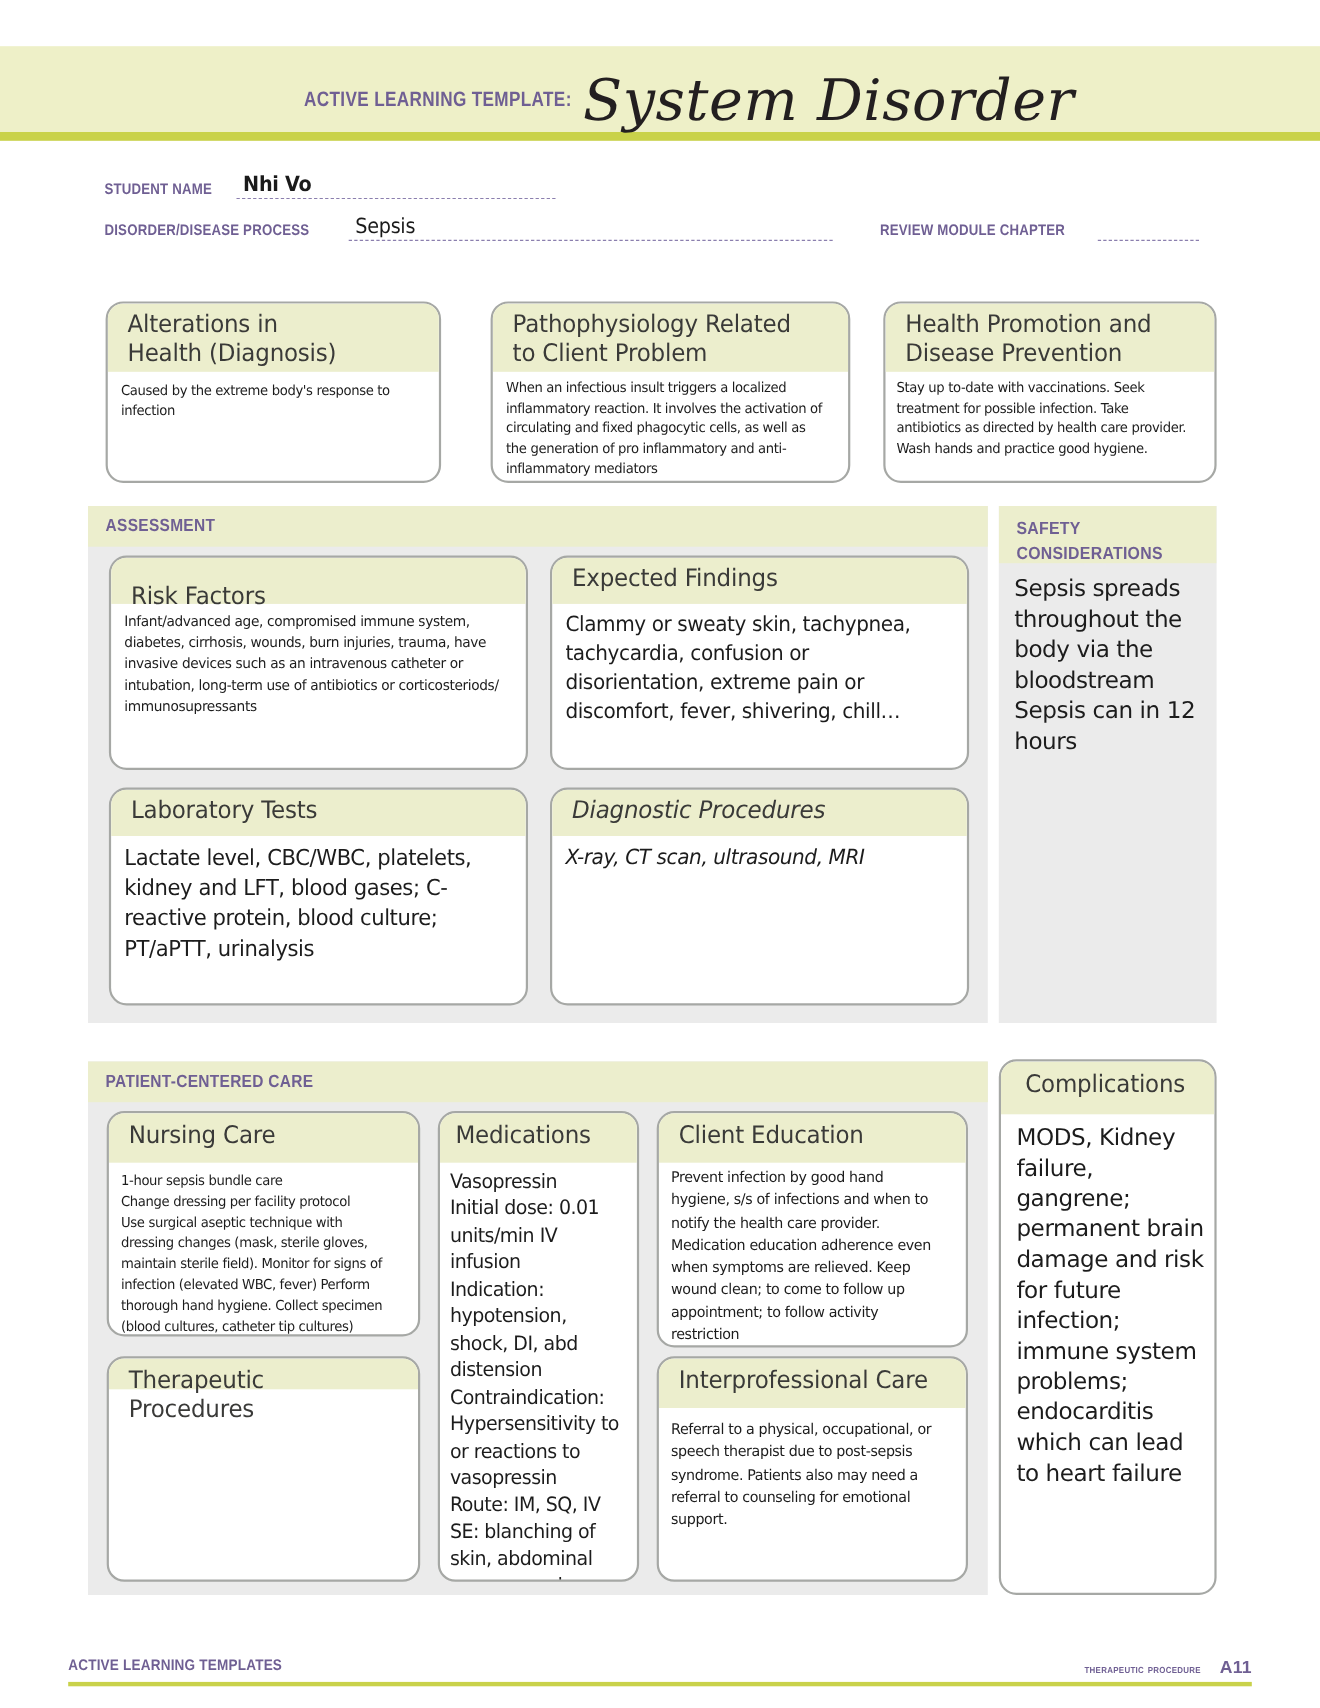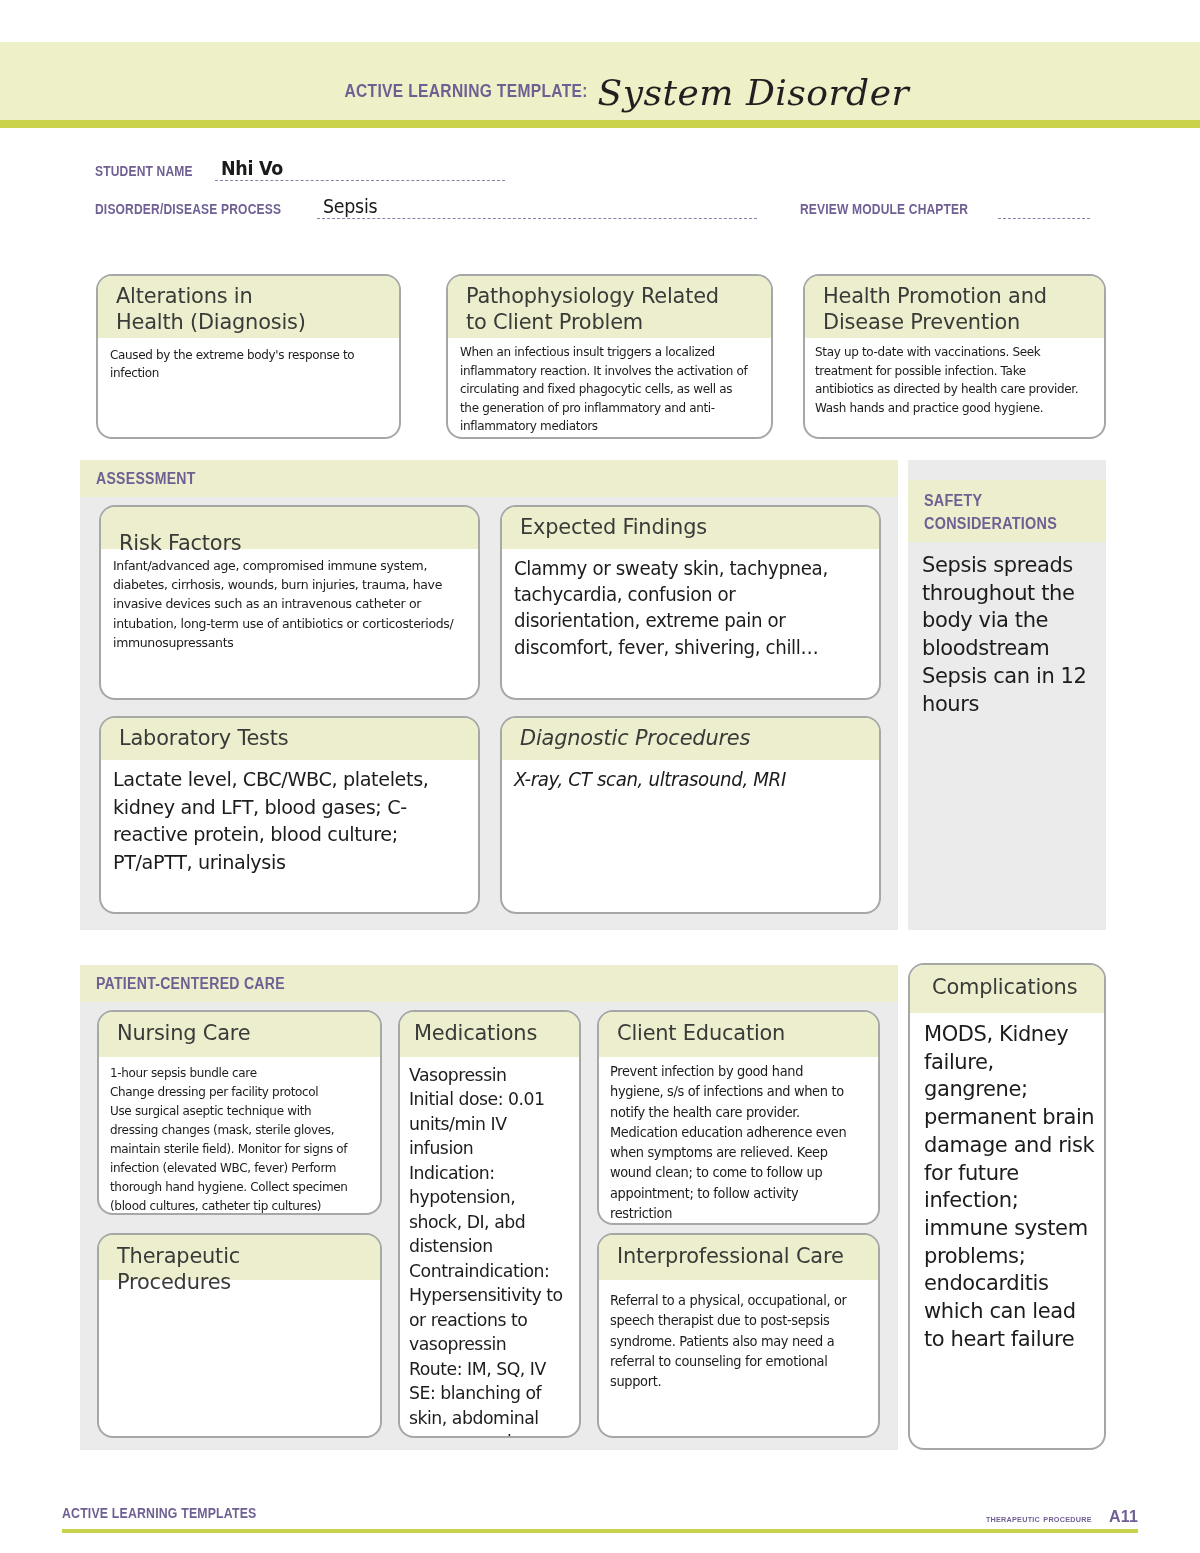--- a/index.html
+++ b/index.html
@@ -45,21 +45,21 @@
     color: #6f5f93;
     transform: scaleX(0.82);
     transform-origin: right center;
     white-space: nowrap;
     margin-right: 10px;
     padding-bottom: 2px;
   }
   .template-title {
     font-family: "DejaVu Serif", serif;
     font-style: italic;
-    font-size: 36px;
+    font-size: 52px;
     font-weight: 400;
     color: #231f20;
     letter-spacing: 0.5px;
     white-space: nowrap;
   }
 
   
   .field-row {
     position: absolute;
     display: flex;
@@ -327,21 +327,21 @@
 <div class="card" style="left:500px; top:716px; width:381px; height:198px;font-style:italic;">
   <div class="card-head" style="height:42px; padding-top:7px;">
     <span class="card-title">Diagnostic Procedures</span>
   </div>
   <div class="card-body" style="padding-top:6px;">
     <div class="body-md">X-ray, CT scan, ultrasound, MRI</div>
   </div>
 </div>
 
 <div class="card" style="left:908px; top:460px; width:198px; height:470px; border:none; border-radius:0; background:#ebebeb;">
-  <div class="card-head" style="height:62px; padding:9px 0 8px 16px;margin-top:20px;">
+  <div class="card-head" style="height:52px; padding:9px 0 8px 16px;">
     <span class="side-title">SAFETY
 CONSIDERATIONS</span>
   </div>
   <div class="card-body" style="padding:10px 8px 6px 14px;">
     <div class="body-lg">Sepsis spreads throughout the body via the bloodstream Sepsis can in 12 hours</div>
   </div>
 </div>
 
 <div class="panel" style="left:80px; top:965px; width:818px; height:485px;">
   <div class="panel-head">
@@ -354,21 +354,21 @@
     <span class="card-title">Nursing Care</span>
   </div>
   <div class="card-body" style="padding-top:6px; padding-left:11px;">
     <div class="body-sm" style="font-size:12.5px; line-height:1.52;">1-hour sepsis bundle care
 Change dressing per facility protocol
 Use surgical aseptic technique with dressing changes (mask, sterile gloves, maintain sterile field). Monitor for signs of infection (elevated WBC, fever) Perform thorough hand hygiene. Collect specimen (blood cultures, catheter tip cultures)</div>
   </div>
 </div>
 
 <div class="card" style="left:97px; top:1233px; width:285px; height:205px;">
-  <div class="card-head" style="height:45px; padding-top:8px;">
+  <div class="card-head" style="height:28px; padding-top:8px;">
     <span class="card-title">Therapeutic Procedures</span>
   </div>
   <div class="card-body" style="padding-top:6px;">
     <div class="body-sm"></div>
   </div>
 </div>
 
 <div class="card" style="left:398px; top:1010px; width:183px; height:428px;">
   <div class="card-head" style="height:45px; padding-top:8px; padding-left:14px;">
     <span class="card-title">Medications</span>

